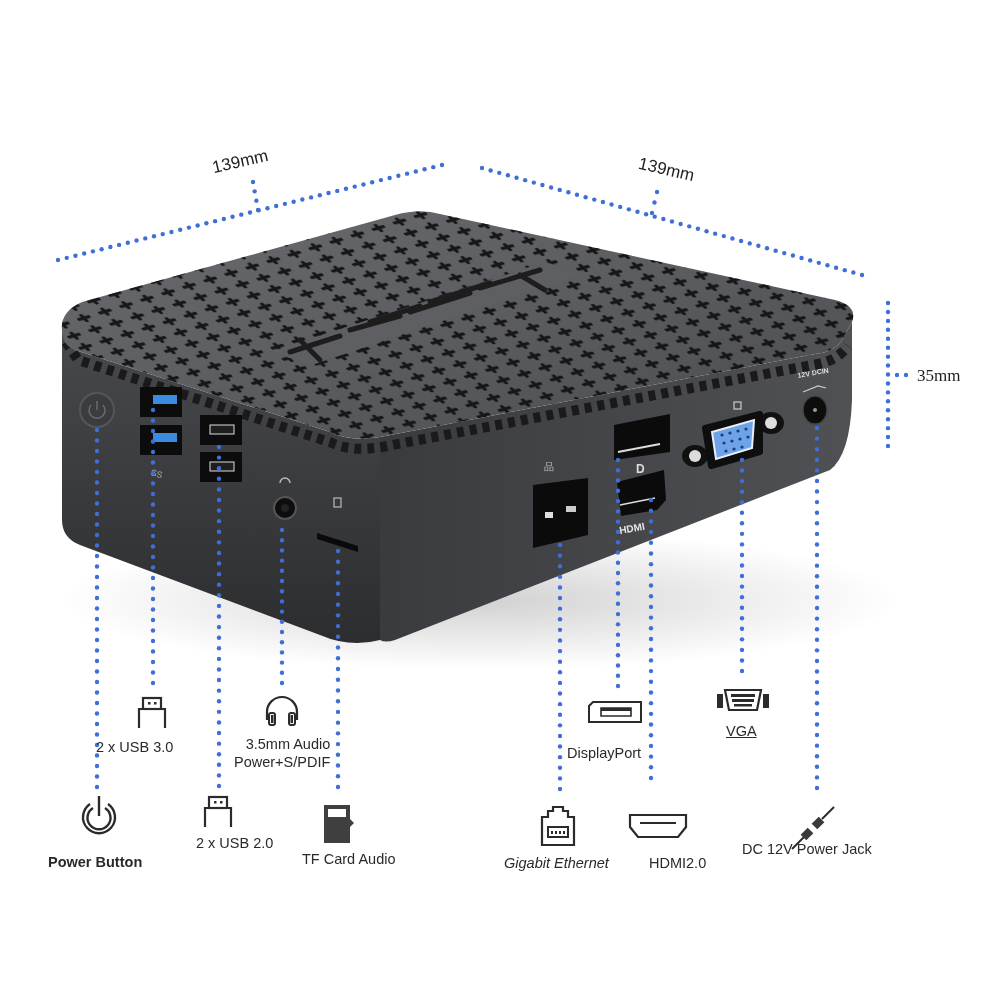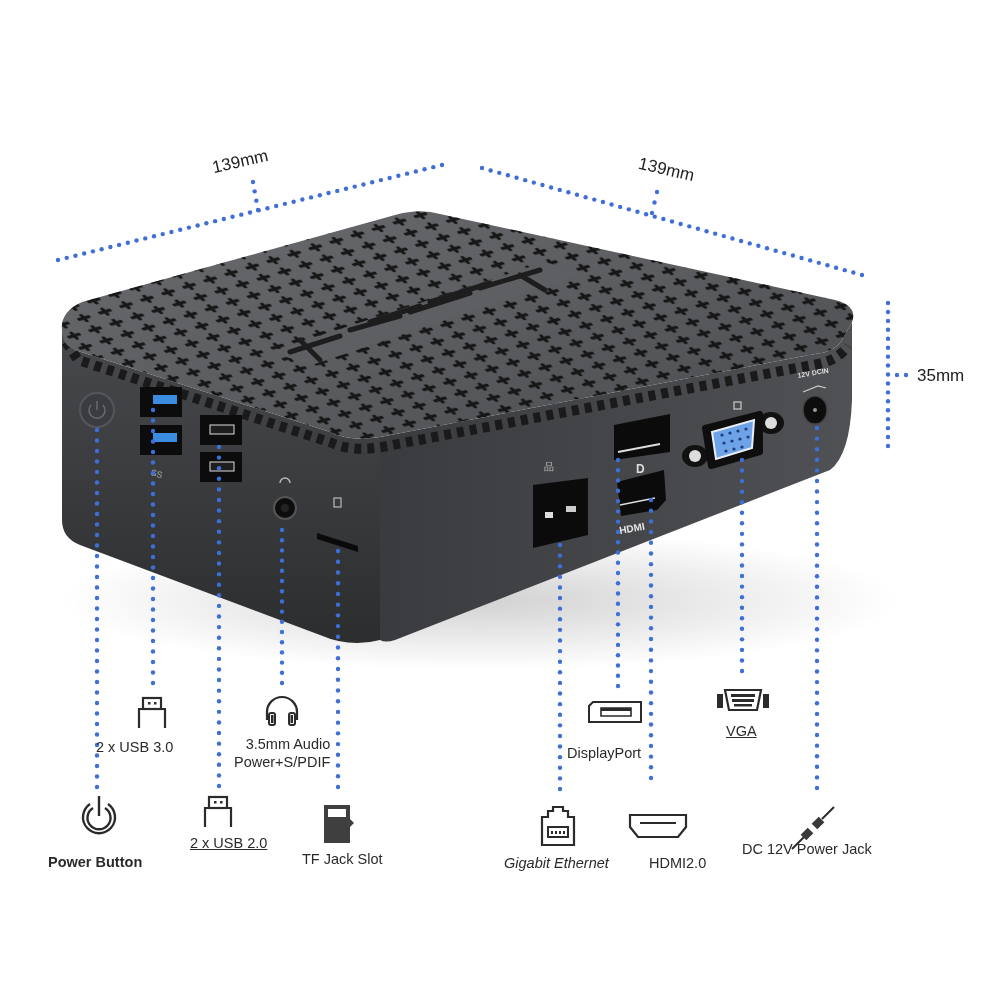--- a/index.html
+++ b/index.html
@@ -533,21 +533,21 @@
           <circle cx="817" cy="756.2352941176471" r="2.2" fill="#3f6fd6"></circle>
           <circle cx="817" cy="766.8235294117646" r="2.2" fill="#3f6fd6"></circle>
           <circle cx="817" cy="777.4117647058824" r="2.2" fill="#3f6fd6"></circle>
           <circle cx="817" cy="788" r="2.2" fill="#3f6fd6"></circle>
         </g>
     </g>
   </svg>
 
   <div class="dim" style="left:212px;top:152px;transform:rotate(-13deg);">139mm</div>
   <div class="dim" style="left:638px;top:160px;transform:rotate(13deg);">139mm</div>
-  <div class="dim" style="left:917px;top:366px;">35mm</div>
+  <div class="dim" style="left:917px;top:366px;font-family:Liberation Serif, serif;">35mm</div>
 
   <svg class="icon" style="left:76px;top:792px" width="46" height="48" viewBox="0 0 46 48">
     <path d="M14 12 A16 16 0 1 0 32 12" fill="none" stroke="#2b2b2b" stroke-width="2.4"></path>
     <path d="M17 16 A11.5 11.5 0 1 0 29 16" fill="none" stroke="#2b2b2b" stroke-width="2.4"></path>
     <line x1="23" y1="4" x2="23" y2="24" stroke="#2b2b2b" stroke-width="2.4"></line>
   </svg>
   <div class="label" style="left:48px;top:853px;font-weight:bold;">Power Button</div>
 
   <svg class="icon" style="left:136px;top:696px" width="32" height="34" viewBox="0 0 32 34">
     <rect x="7" y="2" width="18" height="11" fill="none" stroke="#2b2b2b" stroke-width="2.2"></rect>
@@ -556,39 +556,39 @@
     <path d="M3 32 L3 13 L29 13 L29 32" fill="none" stroke="#2b2b2b" stroke-width="2.2"></path>
   </svg>
   <div class="label" style="left:96px;top:738px;">2 x USB 3.0</div>
 
   <svg class="icon" style="left:202px;top:795px" width="32" height="34" viewBox="0 0 32 34">
     <rect x="7" y="2" width="18" height="11" fill="none" stroke="#2b2b2b" stroke-width="2.2"></rect>
     <rect x="12" y="6" width="2.5" height="2.5" fill="#2b2b2b"></rect>
       <rect x="18" y="6" width="2.5" height="2.5" fill="#2b2b2b"></rect>
     <path d="M3 32 L3 13 L29 13 L29 32" fill="none" stroke="#2b2b2b" stroke-width="2.2"></path>
   </svg>
-  <div class="label" style="left:190px;top:834px;text-decoration:underline;">2 x USB 2.0</div>
+  <div class="label" style="left:196px;top:834px;">2 x USB 2.0</div>
 
   <svg class="icon" style="left:262px;top:694px" width="40" height="34" viewBox="0 0 40 34">
     <path d="M5 26 L5 18 A15 15 0 0 1 35 18 L35 26" fill="none" stroke="#2b2b2b" stroke-width="2.2"></path>
     <rect x="7" y="19" width="6" height="12" rx="2" fill="none" stroke="#2b2b2b" stroke-width="2"></rect>
     <rect x="27" y="19" width="6" height="12" rx="2" fill="none" stroke="#2b2b2b" stroke-width="2"></rect>
     <rect x="9" y="21" width="2.5" height="8" fill="#2b2b2b"></rect>
     <rect x="28.5" y="21" width="2.5" height="8" fill="#2b2b2b"></rect>
   </svg>
   <div class="label" style="left:234px;top:735px;text-align:right;">
     <div>3.5mm Audio</div>
     <div>Power+S/PDIF</div>
   </div>
 
   <svg class="icon" style="left:322px;top:803px" width="36" height="42" viewBox="0 0 36 42">
     <path d="M2 2 L28 2 L28 16 L32 20 L28 24 L28 40 L2 40 Z" fill="#3f3f40"></path>
     <rect x="6" y="6" width="18" height="8" fill="#ffffff"></rect>
   </svg>
-  <div class="label" style="left:302px;top:850px;">TF Jack Slot</div>
+  <div class="label" style="left:302px;top:850px;">TF Card Audio</div>
 
   <svg class="icon" style="left:540px;top:805px" width="36" height="42" viewBox="0 0 36 42">
     <path d="M2 12 L8 12 L8 6 L13 6 L13 2 L23 2 L23 6 L28 6 L28 12 L34 12 L34 40 L2 40 Z" fill="none" stroke="#2b2b2b" stroke-width="2.2"></path>
     <rect x="8" y="22" width="20" height="10" fill="none" stroke="#2b2b2b" stroke-width="2"></rect>
     <rect x="11" y="26" width="2" height="3" fill="#2b2b2b"></rect>
       <rect x="15" y="26" width="2" height="3" fill="#2b2b2b"></rect>
     <rect x="19" y="26" width="2" height="3" fill="#2b2b2b"></rect>
       <rect x="23" y="26" width="2" height="3" fill="#2b2b2b"></rect>
   </svg>
   <div class="label" style="left:504px;top:854px;font-style:italic;">Gigabit Ethernet</div>

